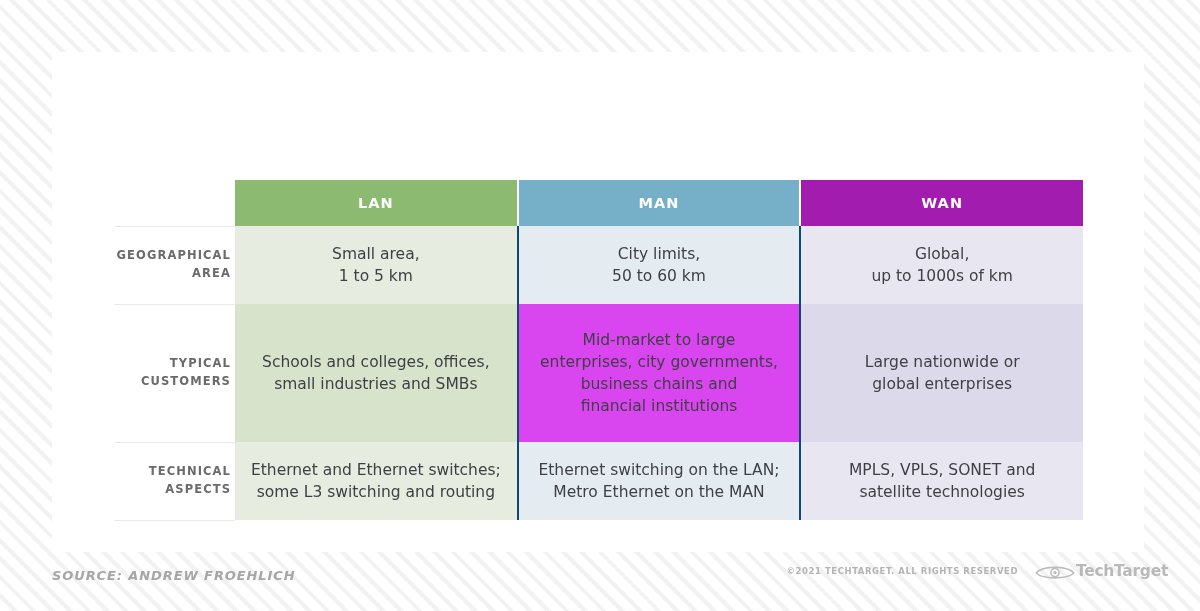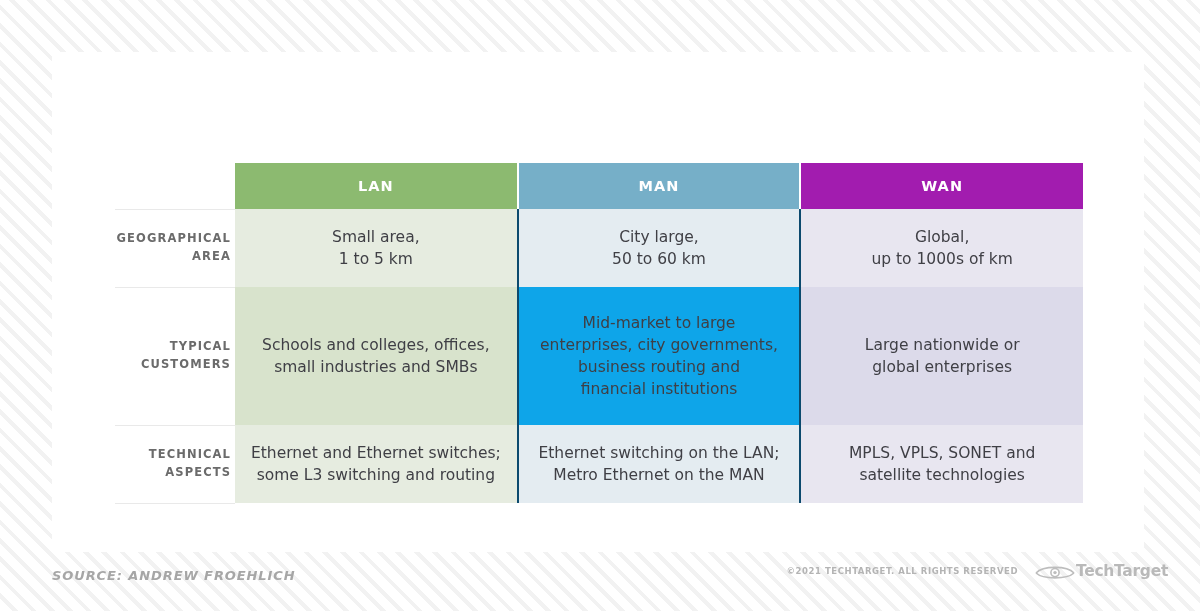--- a/index.html
+++ b/index.html
@@ -41,21 +41,21 @@
     letter-spacing: -0.5px;
     padding-top: 40px;
     line-height: 1;
     font-family: "DejaVu Sans", sans-serif;
   }
 
   
   #table-wrap {
     position: absolute;
     left: 63px;
-    top: 111px;
+    top: 128px;
     width: 968px;
   }
   table.comparison {
     border-collapse: collapse;
     width: 968px;
     table-layout: fixed;
   }
   table.comparison col.label-col  { width: 120px; }
   table.comparison col.data-col   { width: 282.6px; }
 
@@ -181,42 +181,42 @@
         <tr class="r1">
           <td class="row-label">
             <span>GEOGRAPHICAL</span><br>
             <span>AREA</span>
           </td>
           <td class="cell" id="c-0-lan" style="background: rgb(230, 236, 224);">
             <span>Small area,</span><br>
             <span>1 to 5 km</span>
           </td>
           <td class="cell" id="c-0-man" style="background: rgb(228, 236, 241);">
-            <span>City large,</span><br>
+            <span>City limits,</span><br>
             <span>50 to 60 km</span>
           </td>
           <td class="cell" id="c-0-wan" style="background: rgb(232, 230, 240);">
             <span>Global,</span><br>
             <span>up to 1000s of km</span>
           </td>
         </tr>
 
         <tr class="r2">
           <td class="row-label">
             <span>TYPICAL</span><br>
             <span>CUSTOMERS</span>
           </td>
           <td class="cell" id="c-1-lan" style="background: rgb(216, 227, 204);">
             <span>Schools and colleges, offices,</span><br>
             <span>small industries and SMBs</span>
           </td>
-          <td class="cell" id="c-1-man" style="background: #0ea5e9; margin-left: 16px;">
+          <td class="cell" id="c-1-man" style="background: #d946ef; margin-left: 16px;">
             <span>Mid-market to large</span><br>
             <span>enterprises, city governments,</span><br>
-            <span>business routing and</span><br>
+            <span>business chains and</span><br>
             <span>financial institutions</span>
           </td>
           <td class="cell" id="c-1-wan" style="background: rgb(220, 218, 234);">
             <span>Large nationwide or</span><br>
             <span>global enterprises</span>
           </td>
         </tr>
 
         <tr class="r3">
           <td class="row-label">

